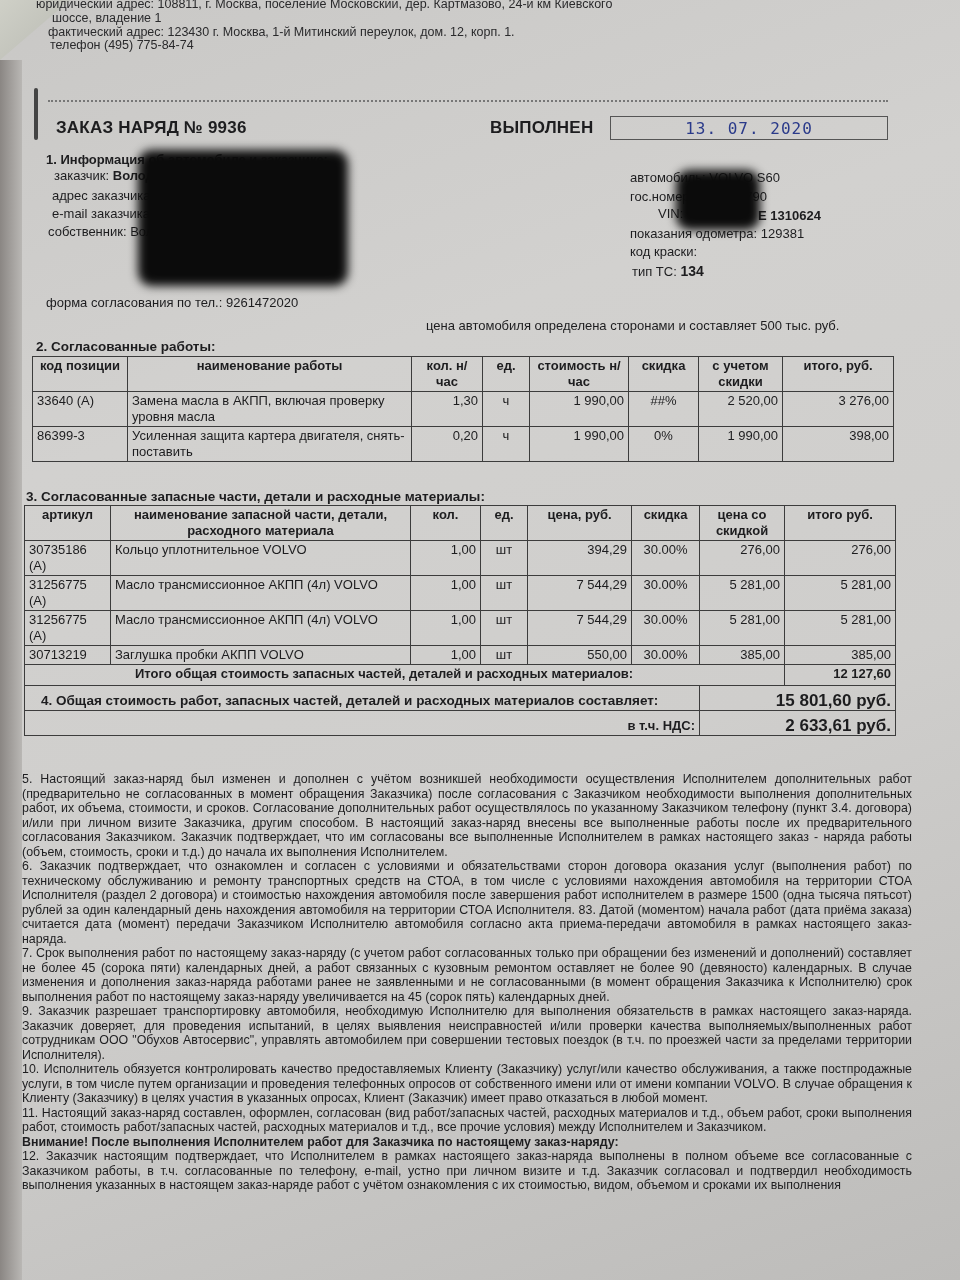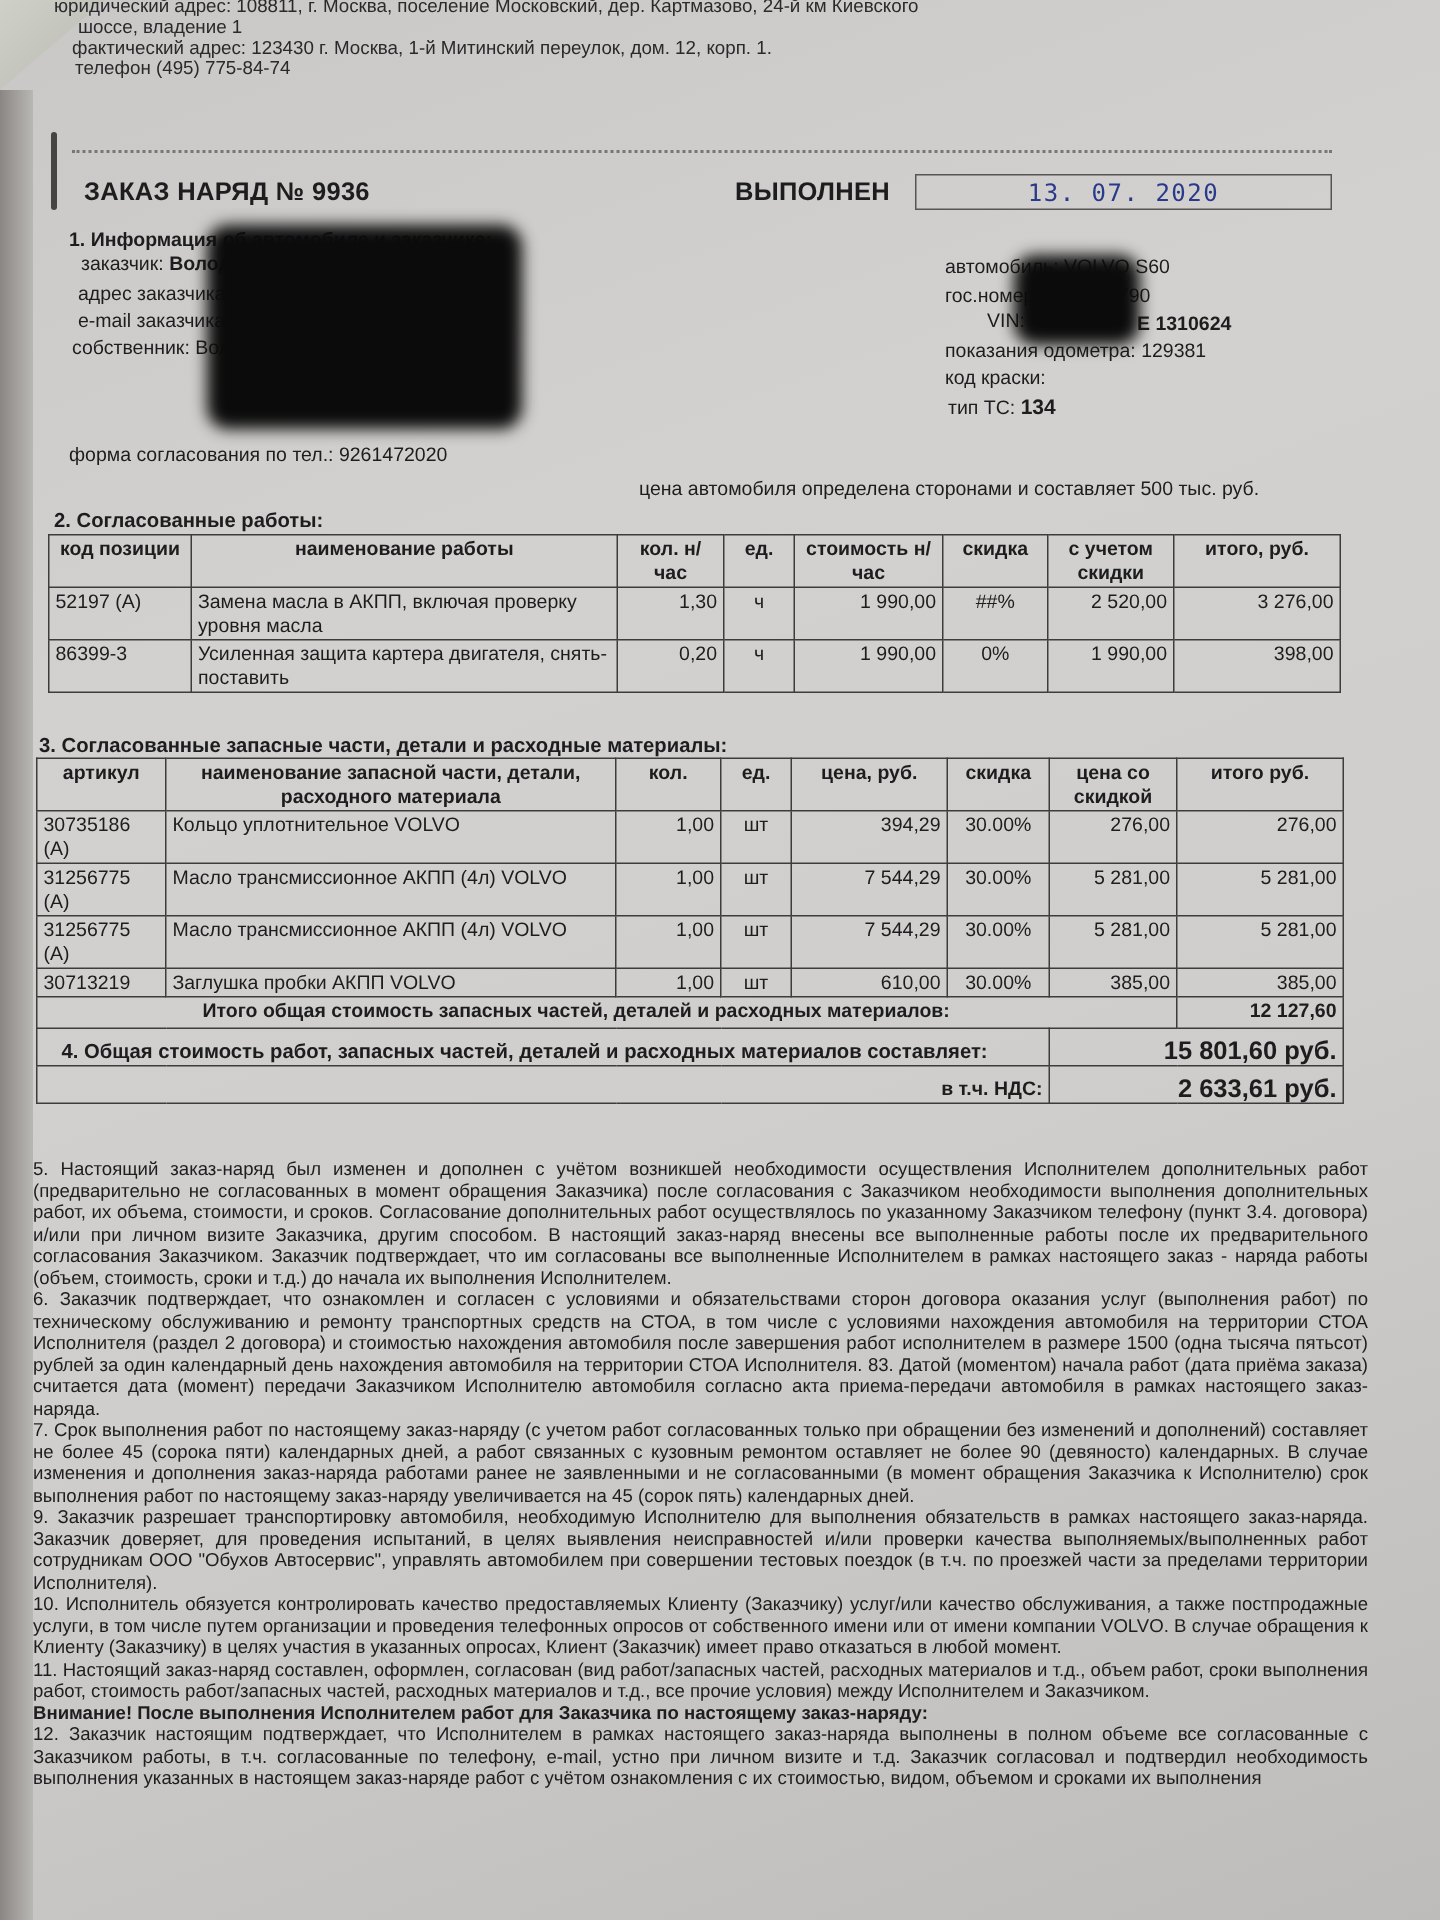--- a/index.html
+++ b/index.html
@@ -121,21 +121,21 @@
       <th>код позиции</th>
       <th>наименование работы</th>
       <th>кол. н/час</th>
       <th>ед.</th>
       <th>стоимость н/час</th>
       <th>скидка</th>
       <th>с учетом скидки</th>
       <th>итого, руб.</th>
     </tr>
     <tr>
-      <td>52197 (А)</td>
+      <td>33640 (А)</td>
       <td>Замена масла в АКПП, включая проверку уровня масла</td>
       <td class="r">1,30</td>
       <td class="c">ч</td>
       <td class="r">1 990,00</td>
       <td class="c">##%</td>
       <td class="r">2 520,00</td>
       <td class="r">3 276,00</td>
     </tr>
     <tr>
       <td>86399-3</td>
@@ -201,21 +201,21 @@
       <td class="r">7 544,29</td>
       <td class="c">30.00%</td>
       <td class="r">5 281,00</td>
       <td class="r">5 281,00</td>
     </tr>
     <tr>
       <td>30713219</td>
       <td>Заглушка пробки АКПП  VOLVO</td>
       <td class="r">1,00</td>
       <td class="c">шт</td>
-      <td class="r">610,00</td>
+      <td class="r">550,00</td>
       <td class="c">30.00%</td>
       <td class="r">385,00</td>
       <td class="r">385,00</td>
     </tr>
     <tr class="tot-row">
       <td colspan="7" style="padding-left:110px;height:18px;">Итого общая стоимость запасных частей, деталей и расходных материалов:</td>
       <td class="r">12 127,60</td>
     </tr>
     <tr class="tot-row">
       <td colspan="6" style="font-size:13.5px;vertical-align:bottom;height:22px;padding-left:16px;">4. Общая стоимость работ, запасных частей, деталей и расходных материалов составляет:</td>

